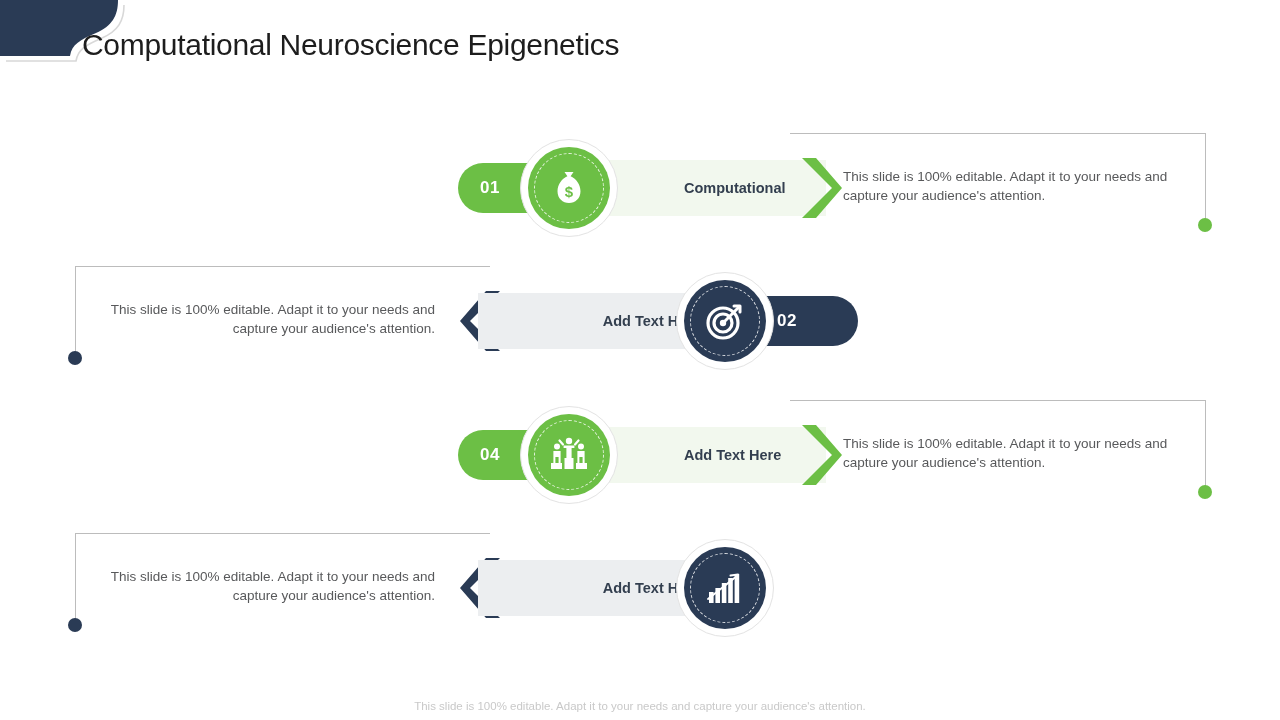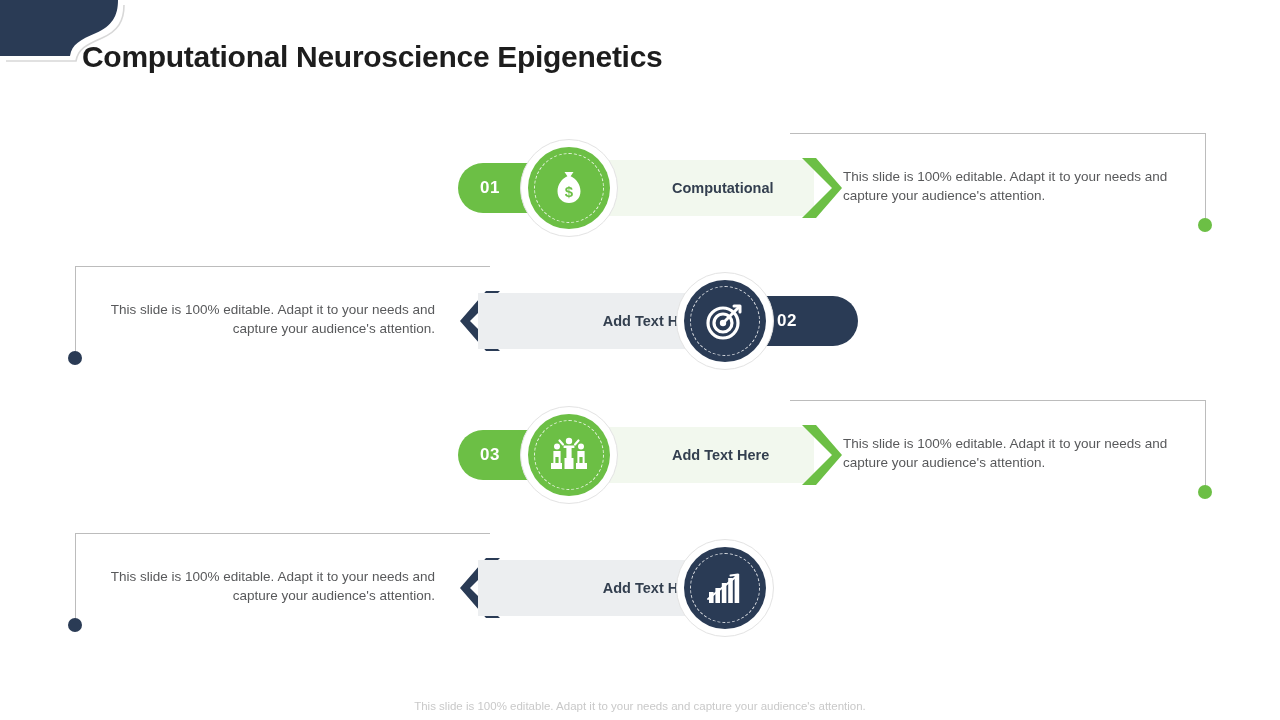--- a/index.html
+++ b/index.html
@@ -23,23 +23,23 @@
     top: 0;
     width: 140px;
     height: 62px;
     pointer-events: none;
   }
 
   
   .slide-title {
     position: absolute;
     left: 82px;
-    top: 40px;
+    top: 28px;
     font-size: 30px;
-    font-weight: bold;
+    font-weight: normal;
     color: #1d1d1d;
     letter-spacing: -0.3px;
     white-space: nowrap;
   }
 
   
   .row {
     position: absolute;
     left: 0;
     width: 1280px;
@@ -119,21 +119,21 @@
     position: absolute;
     top: 27px;
     height: 56px;
     display: flex;
     align-items: center;
   }
   .banner-green { background: #f2f8ee; }
   .banner-gray  { background: #eceef0; }
 
   .banner-r {
-    left: 104px;
+    left: 116px;
     width: 252px;
     padding-left: 110px;
     box-sizing: border-box;
   }
   .banner-l {
     left: 20px;
     width: 252px;
     padding-right: 30px;
     box-sizing: border-box;
     justify-content: flex-end;
@@ -313,21 +313,21 @@
     <div class="conn-h" style="left:790px; width:415px; top:0px;"></div>
     <div class="conn-v" style="left:1205px; top:0px; height:92px;"></div>
     <div class="conn-dot dot-green" style="left:1198px; top:85px;"></div>
   </div>
 
   <div class="desc desc-right" style="top:35px;">This slide is 100% editable. Adapt it to your needs and capture your audience's attention.</div>
 
   <div class="group group-r">
 
     <div class="num-pill num-pill-left pill-green">
-      <span>03</span>
+      <span>04</span>
     </div>
 
     <div class="banner banner-r banner-green">
       <div class="banner-label">
         <div>Add Text Here</div>
       </div>
     </div>
 
     <svg class="chev chev-right" width="46" height="64" viewBox="0 0 46 64" xmlns="http://www.w3.org/2000/svg">
       <path d="M4,2 L34,32 L4,62 L18,62 L44,32 L18,2 Z" fill="#6cbf45"></path>

